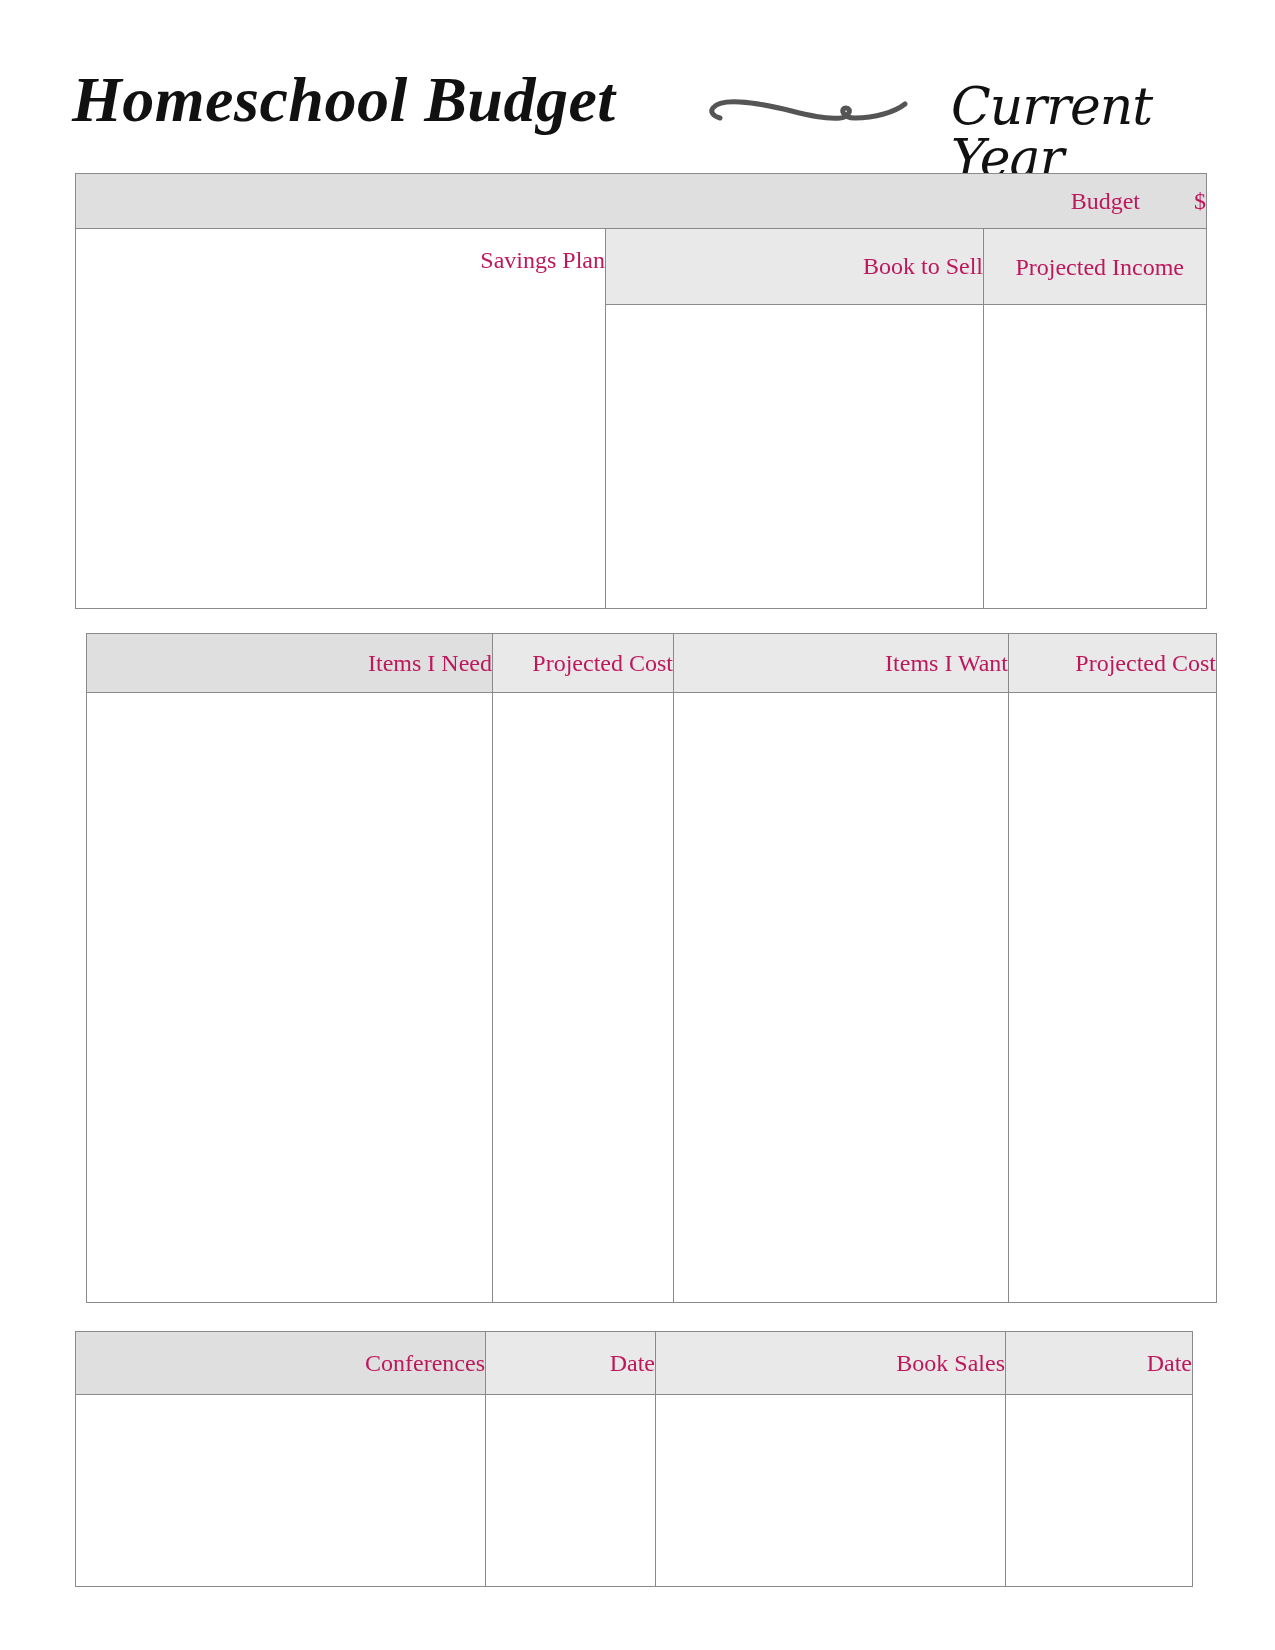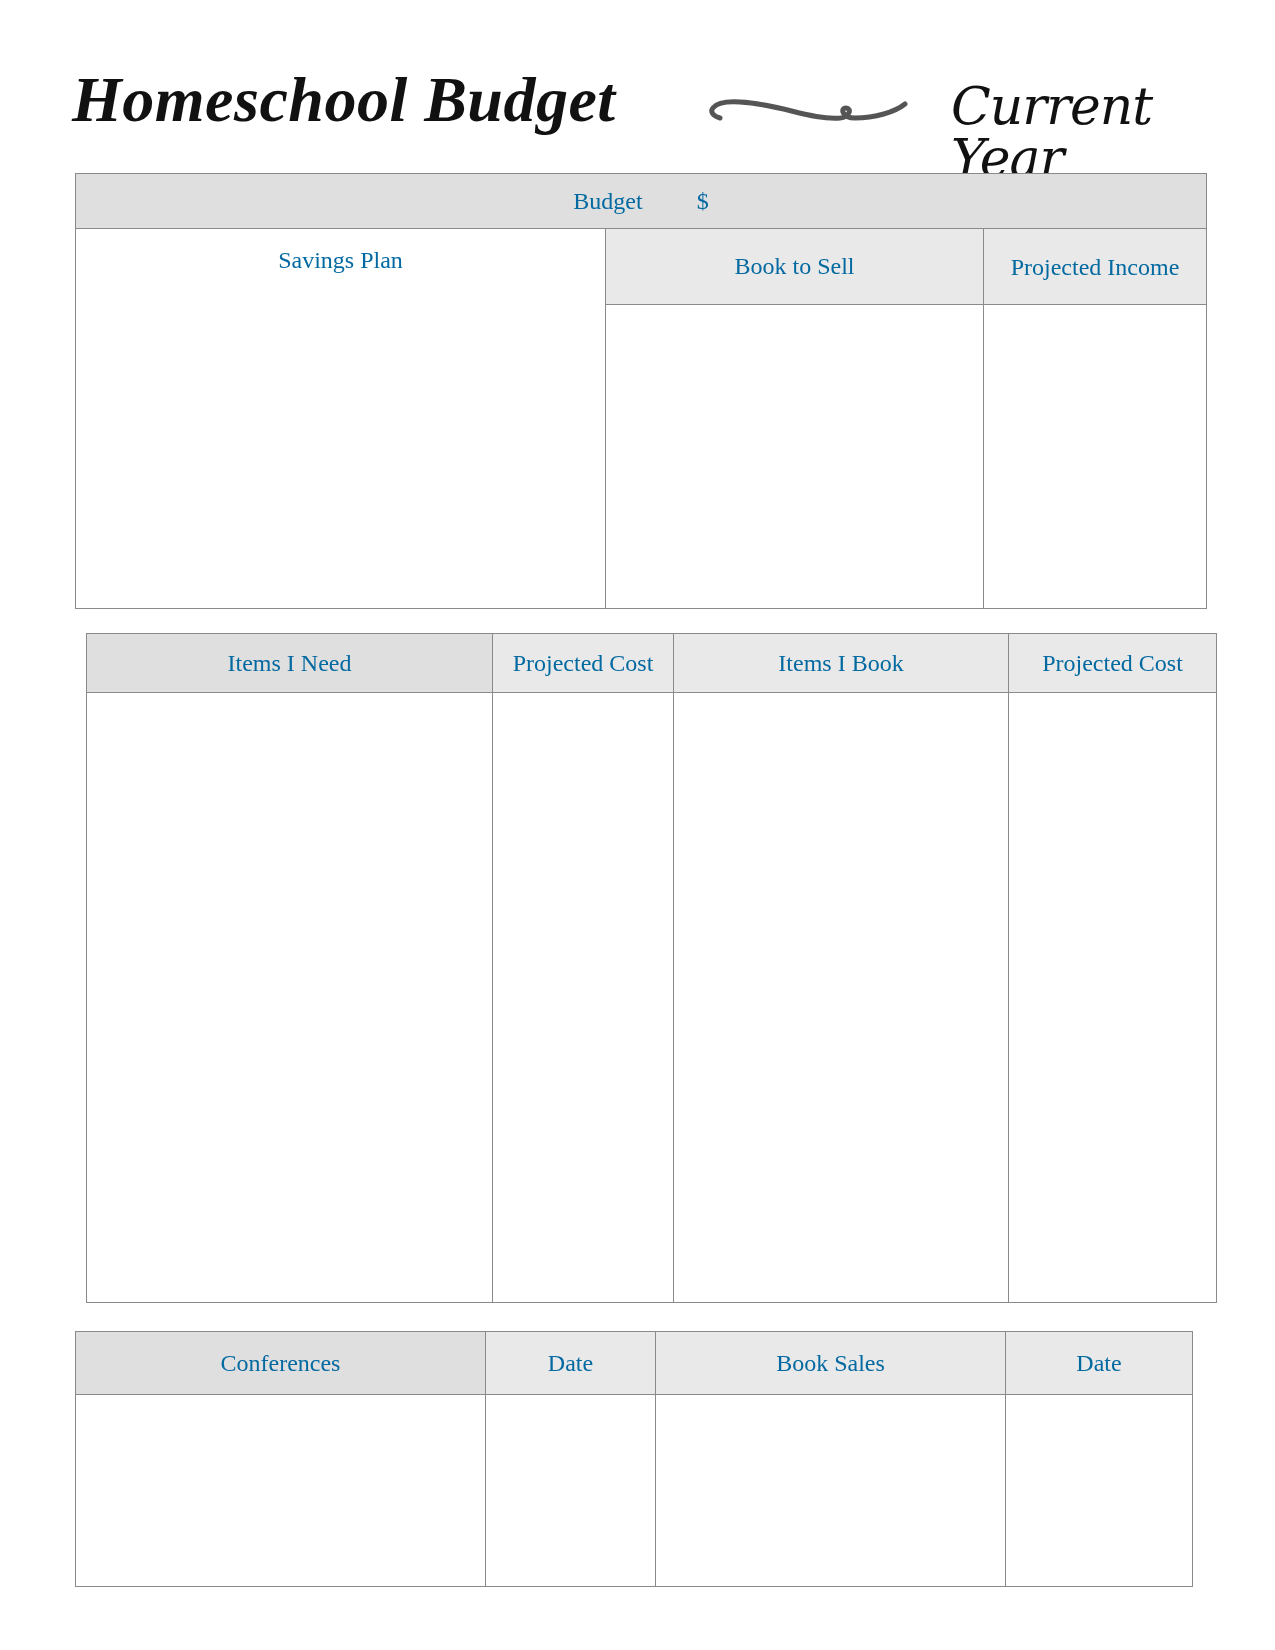--- a/index.html
+++ b/index.html
@@ -4,22 +4,22 @@
 <style>
   html, body { margin: 0; padding: 0; background: #ffffff; }
   body { width: 1275px; height: 1650px; position: relative; overflow: hidden;
          font-family: "Liberation Serif", "DejaVu Serif", serif; color: #1a1a1a; }
   .title { position: absolute; left: 72px; top: 68px; font-size: 64px; font-weight: bold;
            letter-spacing: 0.5px; color: #111; line-height: 1; font-style: italic; }
   .swirl { position: absolute; left: 700px; top: 92px; width: 210px; height: 40px; }
   .script { position: absolute; left: 922px; top: 80px; font-size: 52px; font-style: italic;
             font-family: "DejaVu Serif", serif; color: #111; line-height: 1; letter-spacing: -1px; margin-left: 29px; }
   table { position: absolute; border-collapse: collapse; table-layout: fixed; }
-  td, th { border: 1.5px solid #8a8a8a; font-weight: normal; font-size: 24px; text-align: center;
-           vertical-align: middle; padding: 0; color: #0369a1; }
+  td, th { border: 1.5px solid #8a8a8a; font-weight: normal; font-size: 24px; text-align: right;
+           vertical-align: middle; padding: 0; color: #be185d; }
   .hdr-dark { background: #dfdfdf; }
   .hdr-light { background: #e9e9e9; }
   .t1 { left: 75px; top: 173px; width: 1131px; }
   .t2 { left: 86px; top: 633px; width: 1130px; }
   .t3 { left: 75px; top: 1331px; width: 1117px; }
   .budget-row td { height: 54px; }
   .budget-label { display: inline-block; }
   .budget-sign { display: inline-block; margin-left: 48px; }
   .savings { vertical-align: top; padding-top: 18px; }
 </style>
@@ -65,21 +65,21 @@
   <colgroup>
       <col style="width:406px">
       <col style="width:181px">
       <col style="width:335px">
       <col style="width:208px">
     </colgroup>
   <tbody>
       <tr style="height:59px">
     <th class="hdr-dark">Items I Need</th>
     <th class="hdr-light">Projected Cost</th>
-    <th class="hdr-light">Items I Book</th>
+    <th class="hdr-light">Items I Want</th>
     <th class="hdr-light">Projected Cost</th>
   </tr>
   <tr style="height:610px">
     <td></td>
     <td></td>
     <td></td>
     <td></td>
   </tr>
 </tbody>
   </table>

